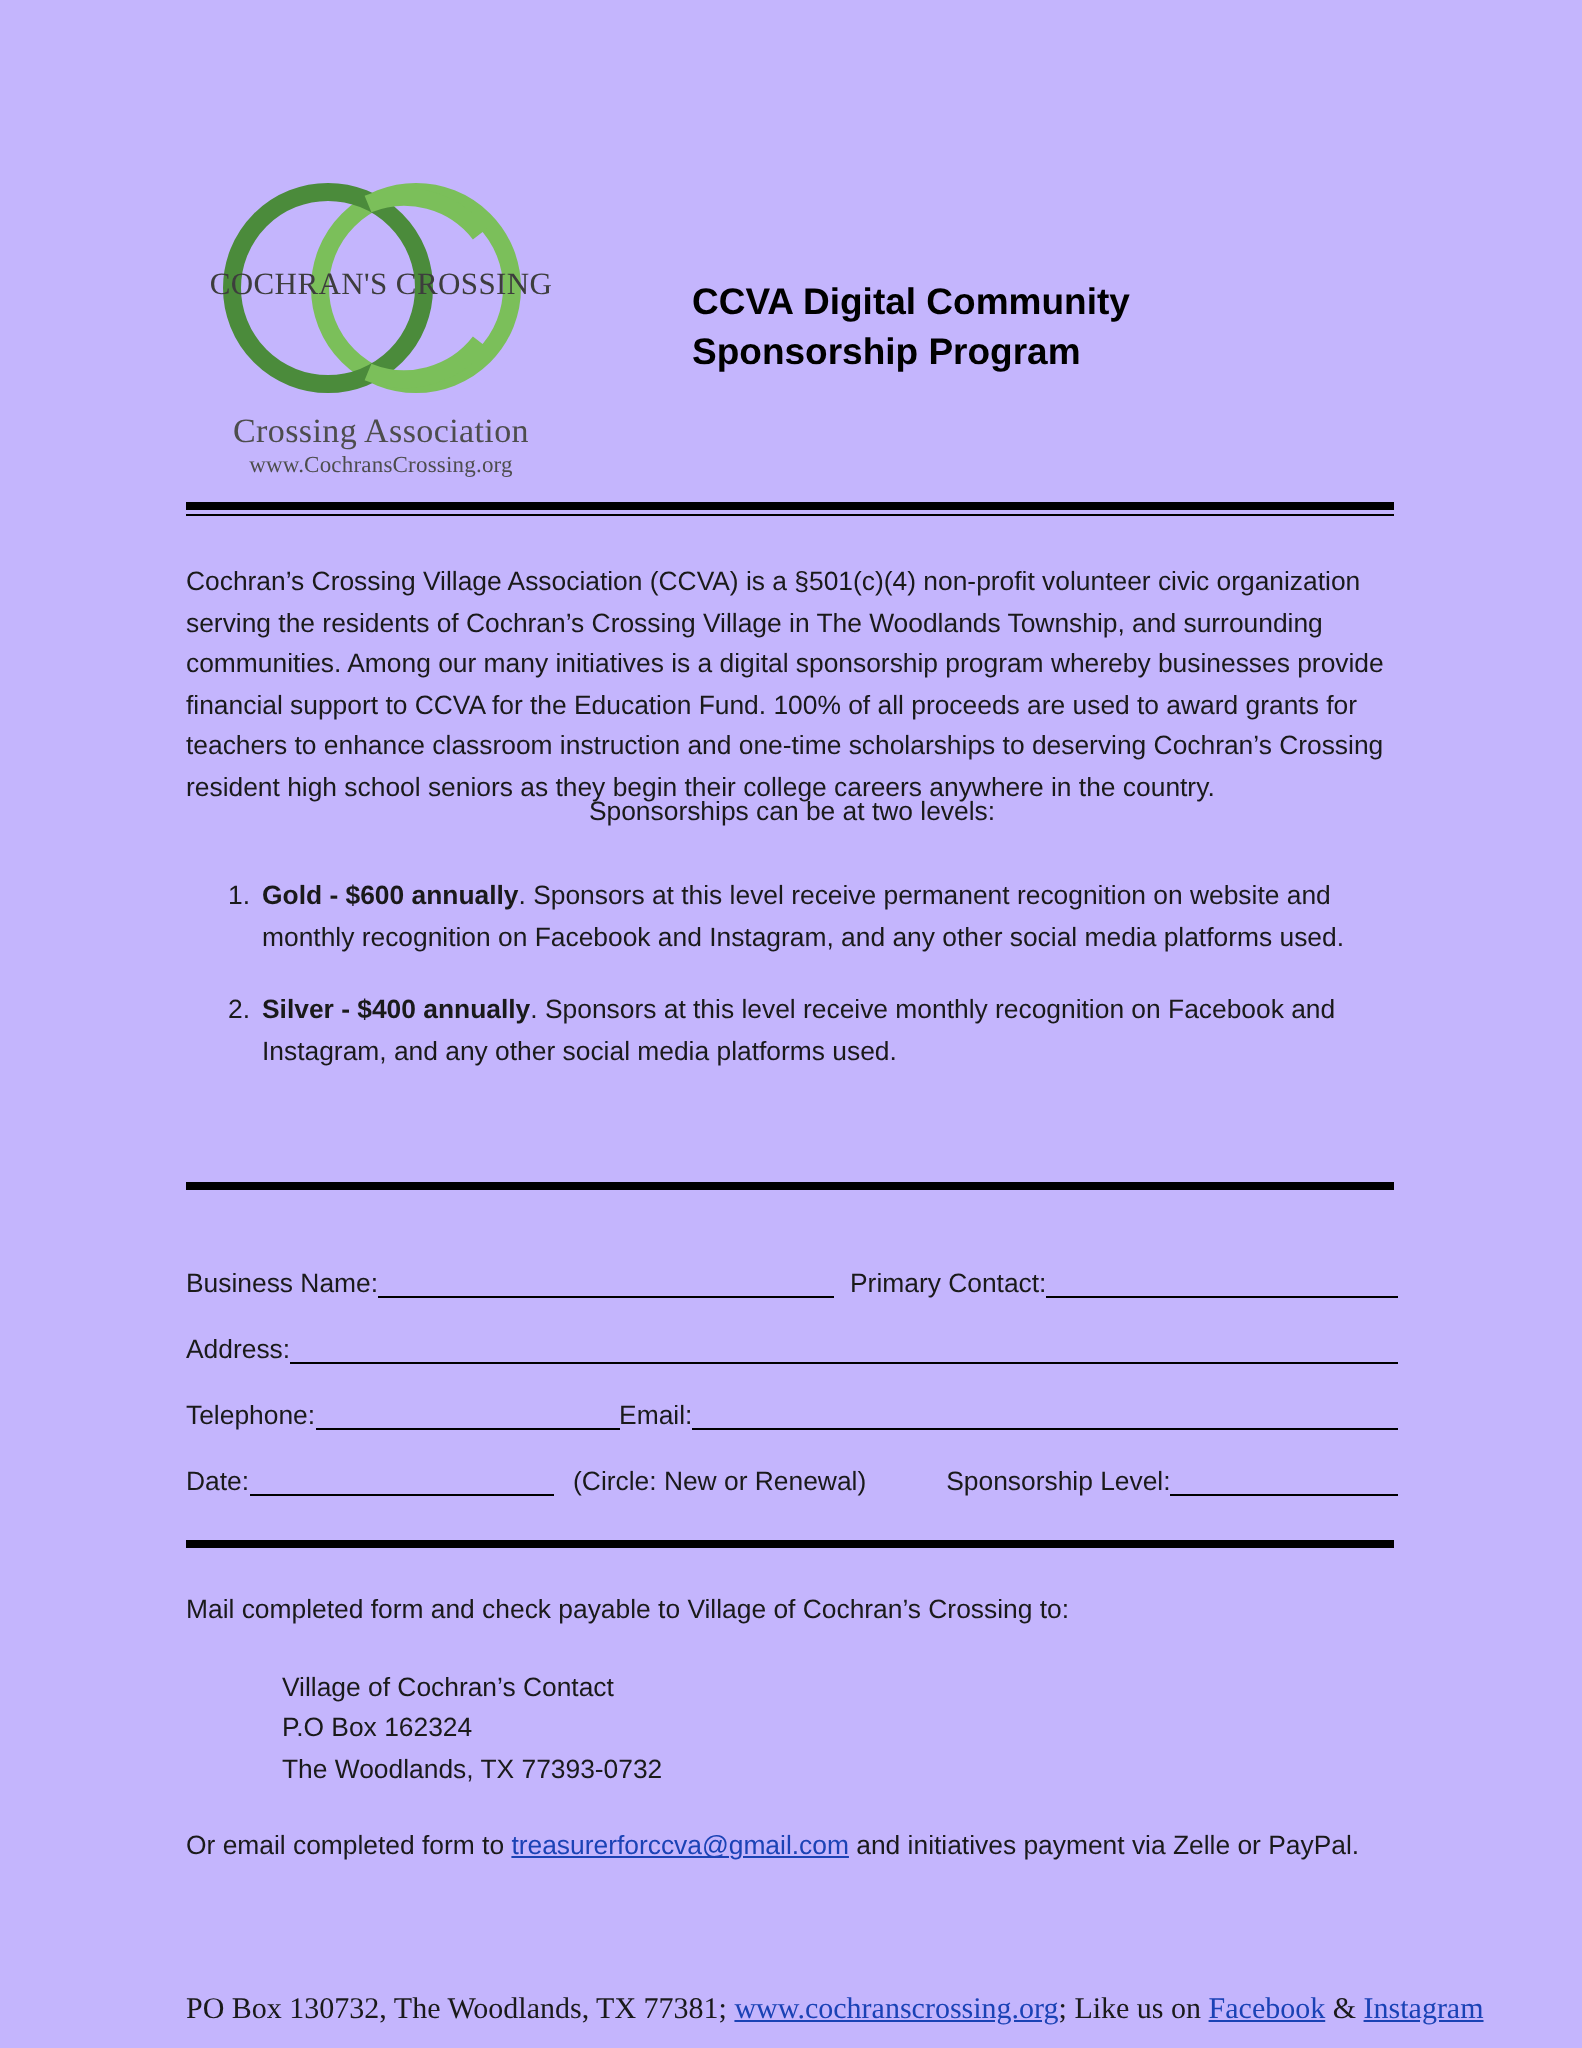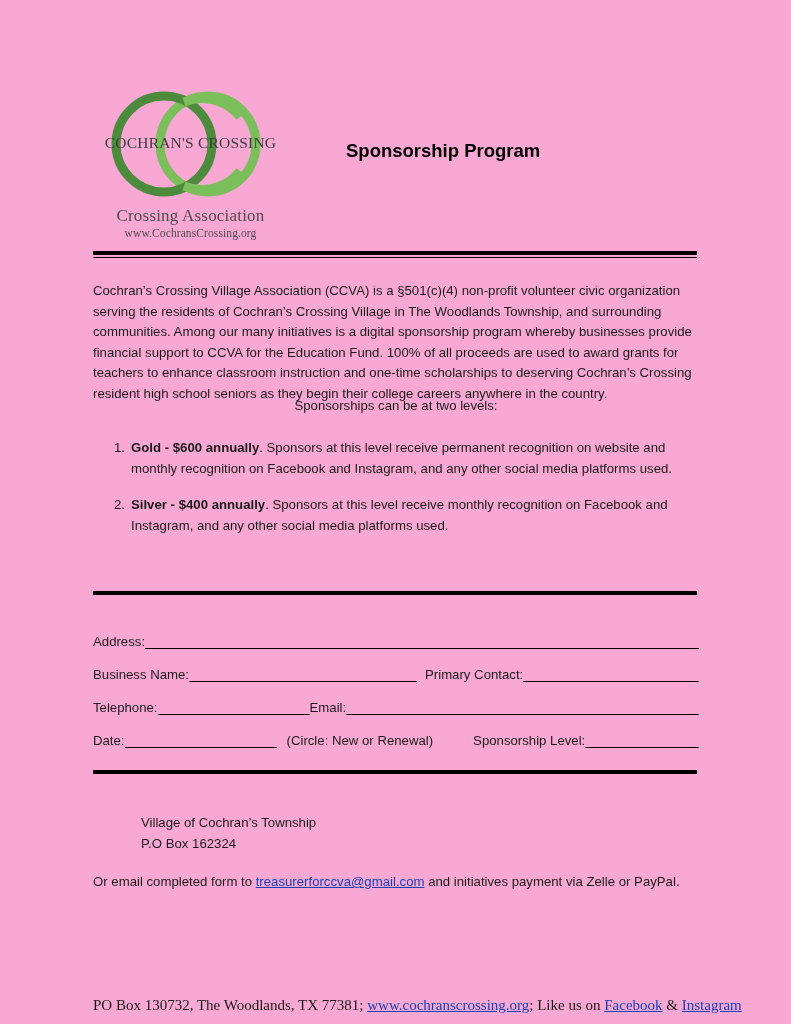--- a/index.html
+++ b/index.html
@@ -13,21 +13,21 @@
     font-family: "Liberation Sans", sans-serif;
     color: #000000;
     overflow: hidden;
     position: relative;
   }
 
   .page {
     position: relative;
     width: 791px;
     height: 1024px;
-    background: #f9a8d4;
+    background: #c4b5fd;
   }
 
   
   .header {
     position: absolute;
     left: 93px;
     top: 82px;
     width: 604px;
     height: 150px;
     display: flex;
@@ -236,20 +236,21 @@
           <path d="M 83 20 A 48 48 0 0 1 139 35" fill="none" stroke="#7bbf5a" stroke-width="9" stroke-linecap="butt"></path>
           <path d="M 83 104 A 48 48 0 0 0 139 89" fill="none" stroke="#7bbf5a" stroke-width="9" stroke-linecap="butt"></path>
         </svg>
         <div class="logo-wordmark">COCHRAN'S CROSSING</div>
       </div>
       <div class="logo-sub1">Crossing Association</div>
       <div class="logo-sub2">www.CochransCrossing.org</div>
     </div>
 
     <div class="title-block">
+      <div class="doc-title">CCVA Digital Community</div>
       <div class="doc-title">Sponsorship Program</div>
     </div>
 
   </div>
 
   <div class="rule" id="rule-top">
     <div class="thick"></div>
     <div class="thin"></div>
   </div>
 
@@ -270,31 +271,31 @@
     </div>
 
   </div>
 
 
   <div class="rule" id="rule-mid">
     <div class="thick"></div>
   </div>
 
   <div class="form-area">
-
-    <div class="form-row">
-      <span class="form-label">Address:</span>
-      <span class="form-blank grow"></span>
-    </div>
 
     <div class="form-row">
       <span class="form-label">Business Name:</span>
       <span class="form-blank" style="width:228px"></span>
       <span class="form-gap" style="width:8px"></span>
       <span class="form-label">Primary Contact:</span>
+      <span class="form-blank grow"></span>
+    </div>
+
+    <div class="form-row">
+      <span class="form-label">Address:</span>
       <span class="form-blank grow"></span>
     </div>
 
     <div class="form-row">
       <span class="form-label">Telephone:</span>
       <span class="form-blank" style="width:152px"></span>
       <span class="form-label">Email:</span>
       <span class="form-blank grow"></span>
     </div>
 
@@ -308,22 +309,24 @@
       <span class="form-blank grow"></span>
     </div>
 
   </div>
 
   <div class="rule" id="rule-bottom">
     <div class="thick"></div>
   </div>
 
   <div class="mail-area">
+    <div>Mail completed form and check payable to Village of Cochran’s Crossing to:</div>
     <div class="mail-address">
-      <div>Village of Cochran’s Township</div>
+      <div>Village of Cochran’s Contact</div>
       <div>P.O Box 162324</div>
+      <div>The Woodlands, TX 77393-0732</div>
     </div>
     <div class="mail-email"><span>Or email completed form to </span><span class="link">treasurerforccva@gmail.com</span><span> and initiatives payment via Zelle or PayPal.</span></div>
   </div>
 
   <div class="footer"><span>PO Box 130732, The Woodlands, TX 77381; </span><span class="link">www.cochranscrossing.org</span><span>; Like us on </span><span class="link">Facebook</span><span> &amp; </span><span class="link">Instagram</span></div>
 
 </div>
 
 </body></html>

